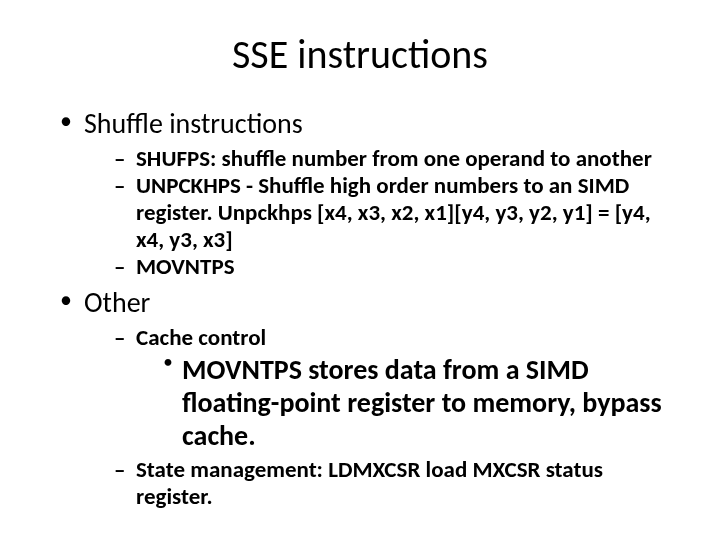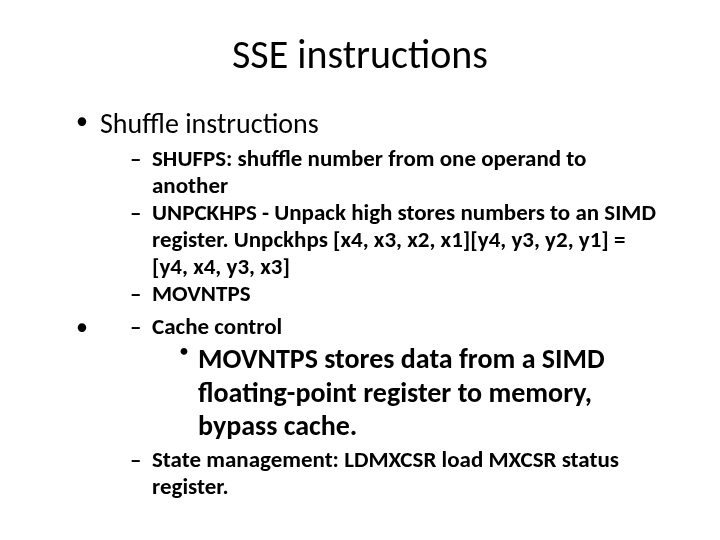--- a/index.html
+++ b/index.html
@@ -21,21 +21,21 @@
   .title {
     text-align: center;
     font-size: 40px;
     font-weight: 400;
     margin: 10px 0 28px 0;
     letter-spacing: 0px;
   }
   ul.lvl1 {
     list-style: none;
     padding-left: 20px;
-    margin: 16px;
+    margin: 0;
   }
   ul.lvl1 > li {
     font-size: 28px;
     margin-bottom: 2px;
     position: relative;
     padding-left: 24px;
     line-height: 1.2;
   }
   ul.lvl1 > li::before {
     content: "•";
@@ -89,28 +89,29 @@
   <div class="title">SSE instructions</div>
 
   <ul class="lvl1">
     <li>
       <span>Shuffle instructions</span>
       <ul class="lvl2">
         <li>
           <span>SHUFPS: shuffle number from one operand to another</span>
         </li>
         <li>
-          <span>UNPCKHPS - Unpack high stores numbers to an SIMD register.  Unpckhps [x4, x3, x2, x1][y4, y3, y2, y1] = [y4, x4, y3, x3]</span>
+          <span>UNPCKHPS - Shuffle high order numbers to an SIMD register.  Unpckhps [x4, x3, x2, x1][y4, y3, y2, y1] = [y4, x4, y3, x3]</span>
         </li>
         <li>
           <span>MOVNTPS</span>
         </li>
       </ul>
     </li>
     <li>
+      <span>Other</span>
       <ul class="lvl2">
         <li>
           <span>Cache control</span>
           <ul class="lvl3">
             <li>
               <span>MOVNTPS stores data from a SIMD floating-point register to memory, bypass cache.</span>
             </li>
           </ul>
         </li>
         <li>

